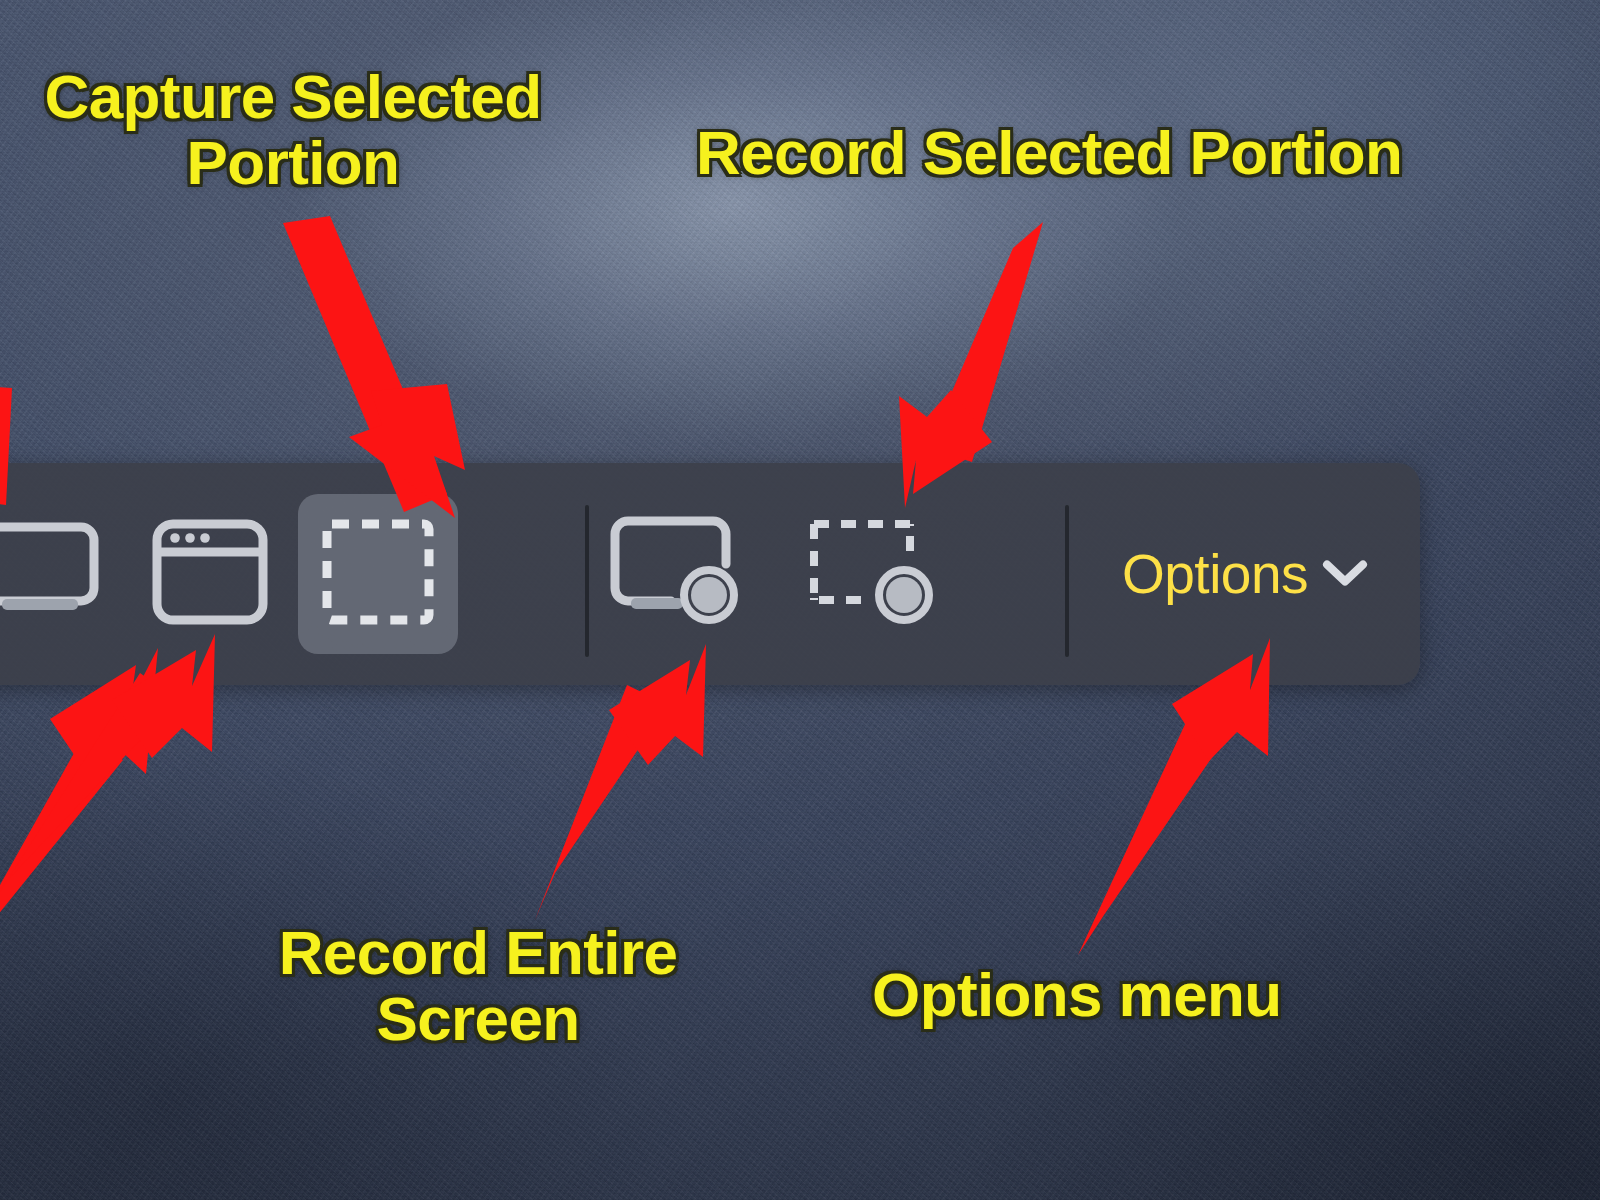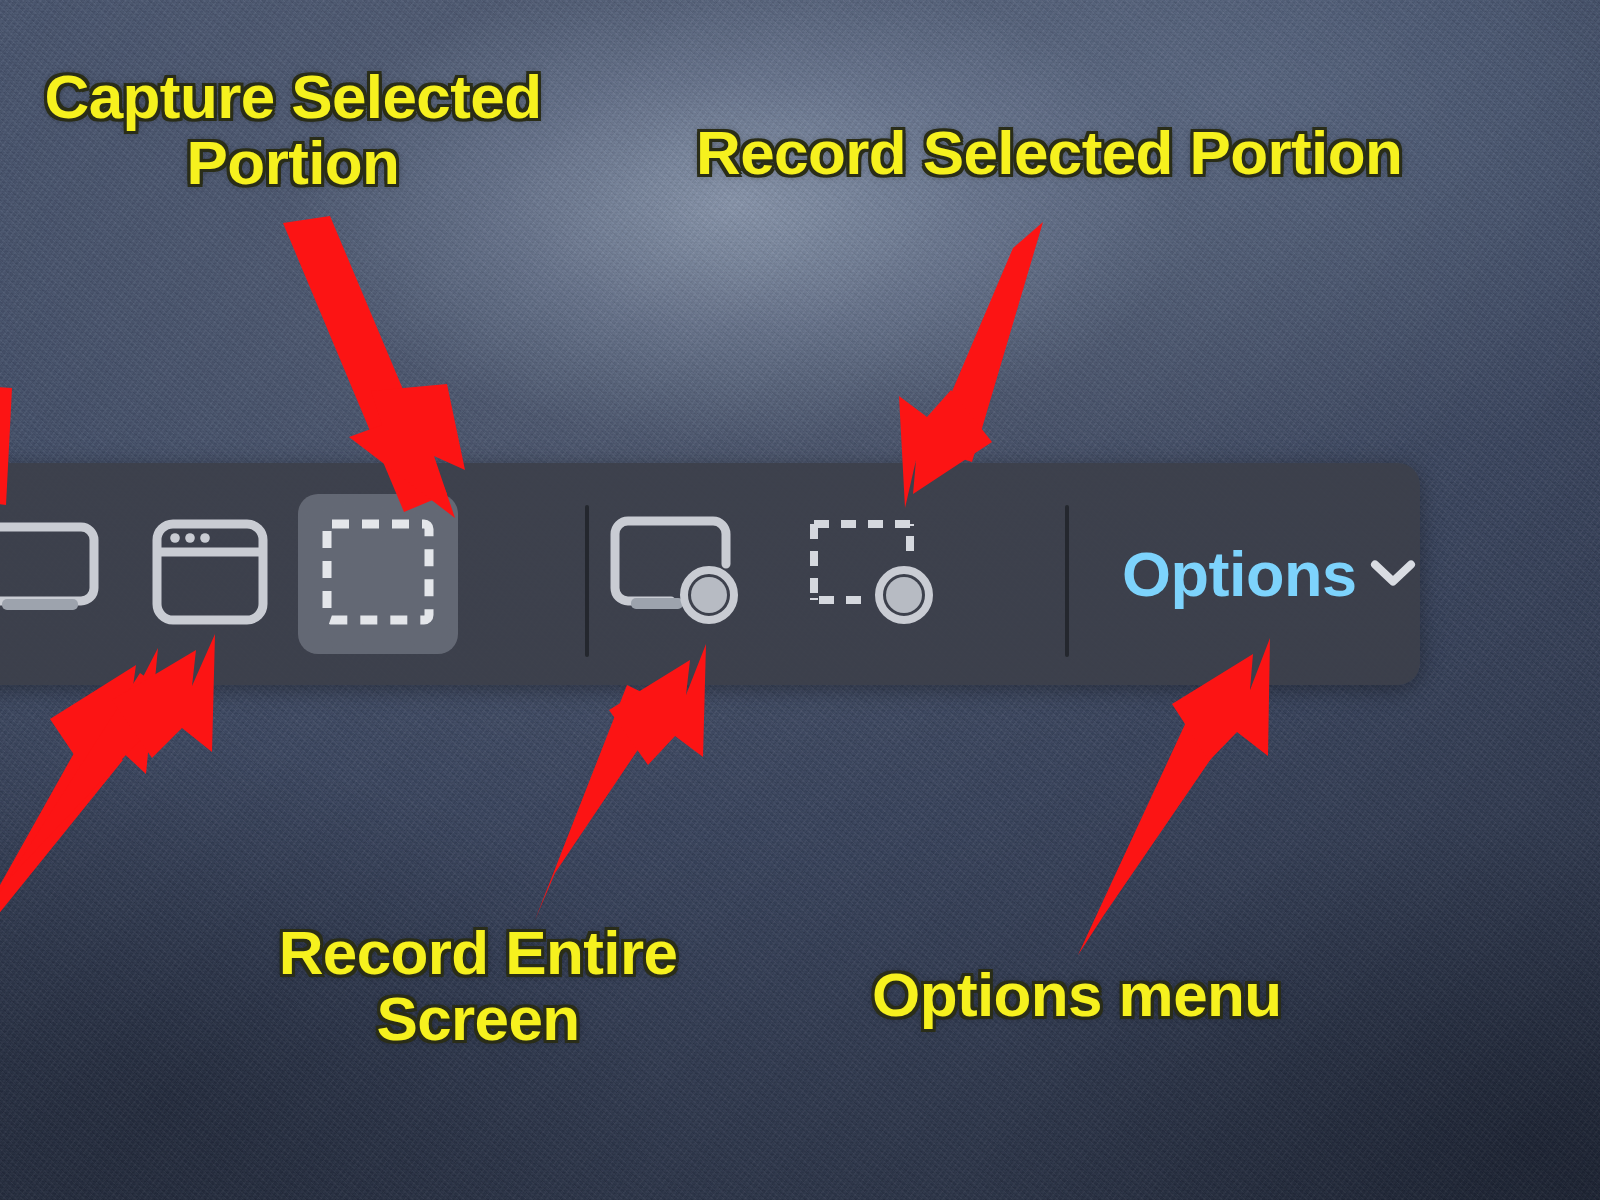--- a/index.html
+++ b/index.html
@@ -51,21 +51,21 @@
   }
   .tb-btn.selected{background:rgba(180,186,196,0.33);}
   .tb-sep{position:absolute;top:505px;width:4px;height:152px;background:#24272e;border-radius:2px;}
 
   .opt-btn{
     position:absolute;top:50%;transform:translateY(-50%);
     display:flex;align-items:center;gap:14px;
     padding:14px 22px;border-radius:14px;
   }
   .opt-label{
-    color:#7dd3fc;font-size:63px;font-weight:700;letter-spacing:-0.5px;
+    color:#fde047;font-size:55px;font-weight:400;letter-spacing:-0.5px;
     line-height:1;white-space:nowrap;
   }
   .chev{display:block;}
 
   
   .anno{
     position:absolute;
     color:#f6f11e;
     font-weight:bold;
     font-size:62px;

